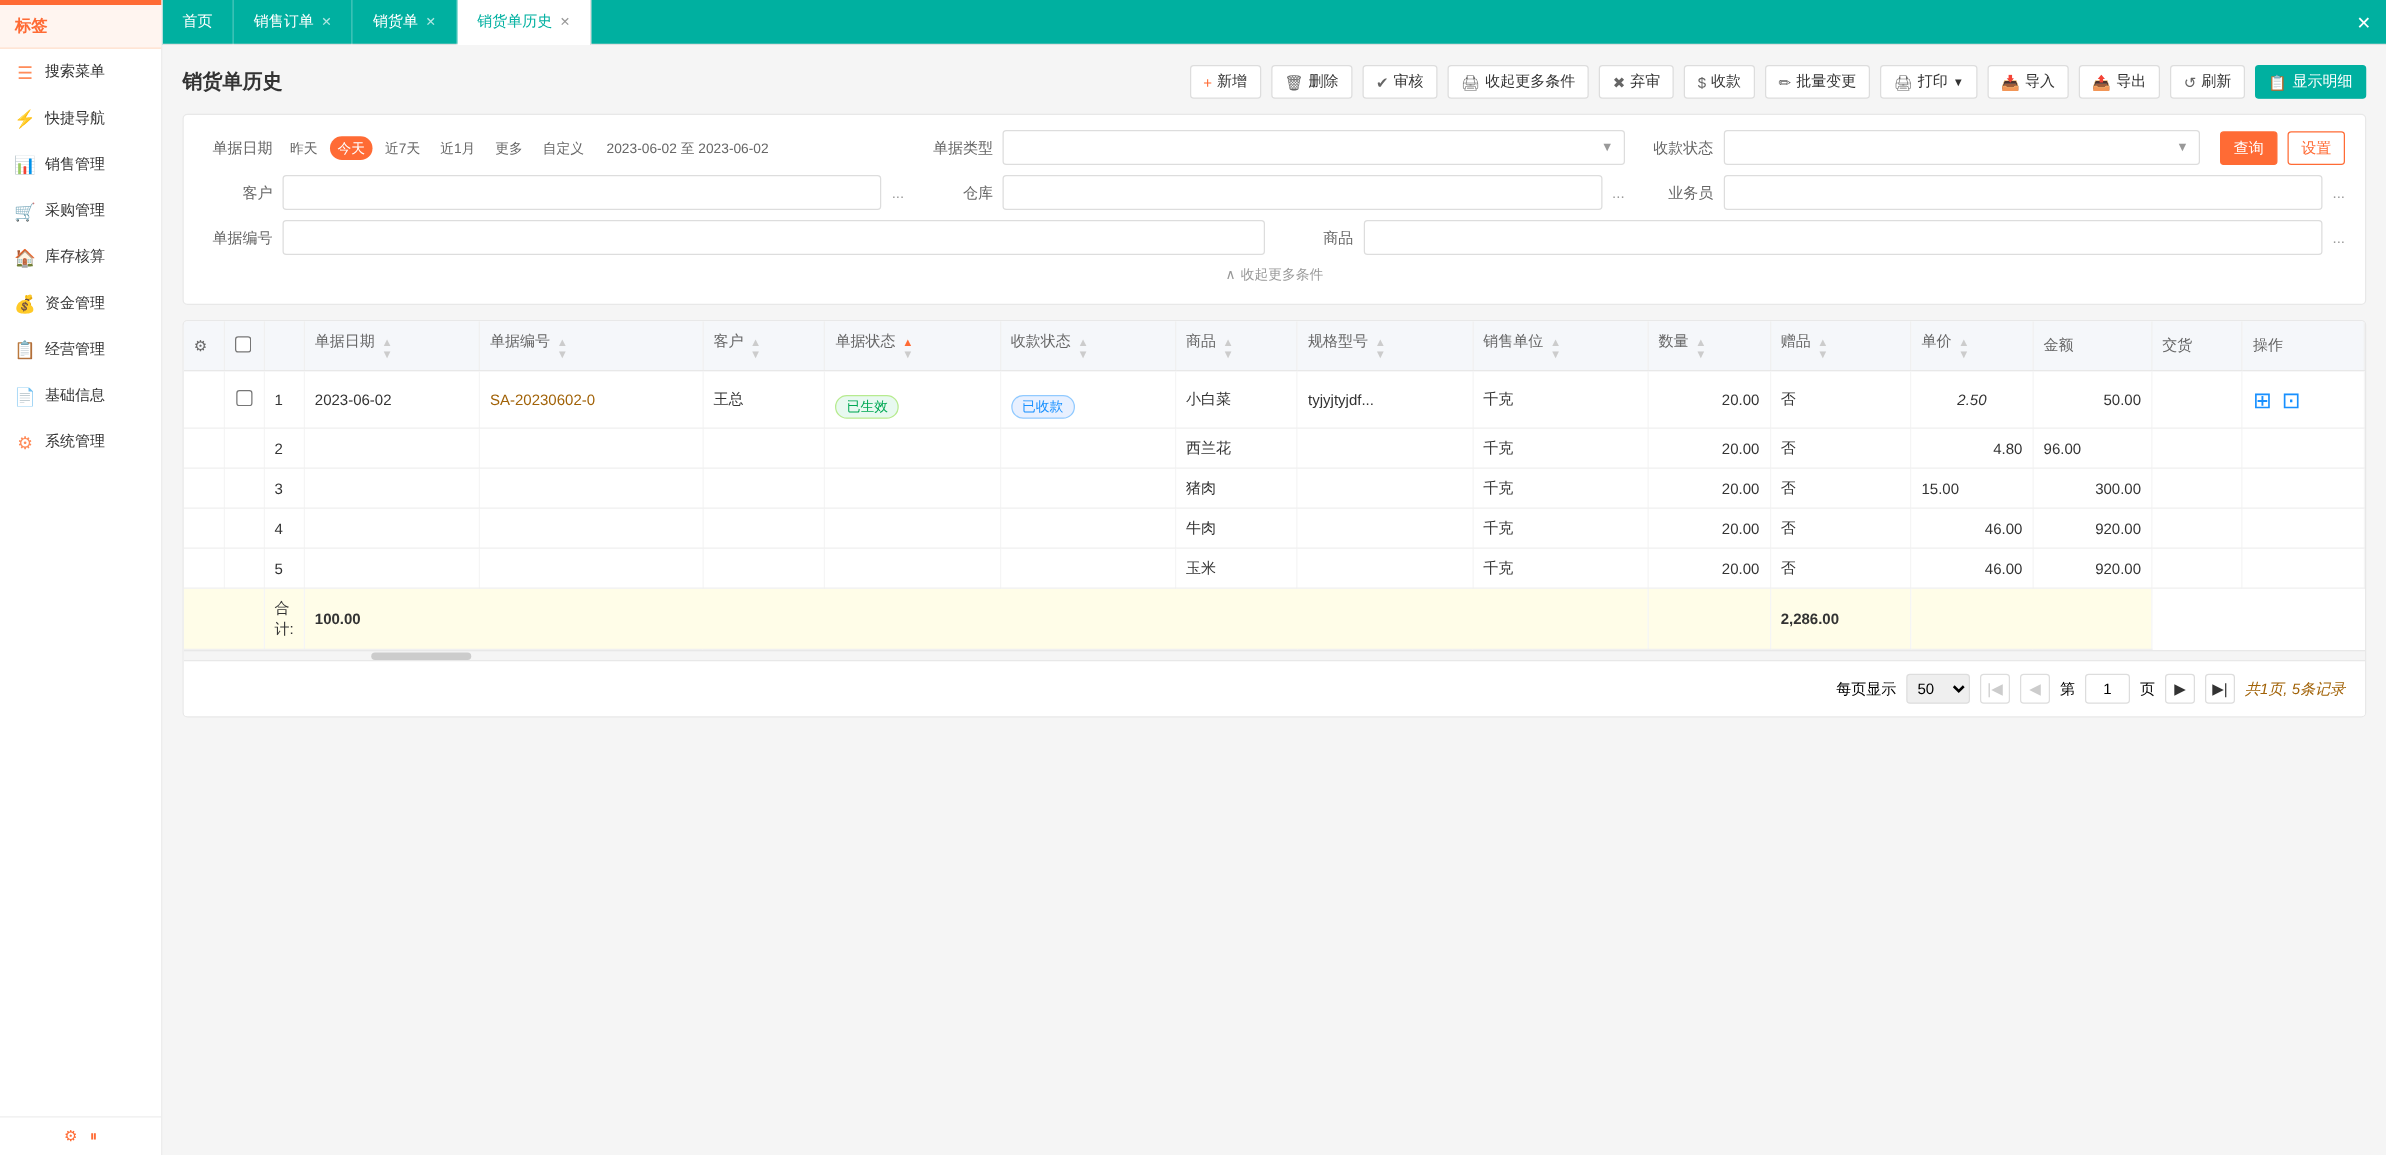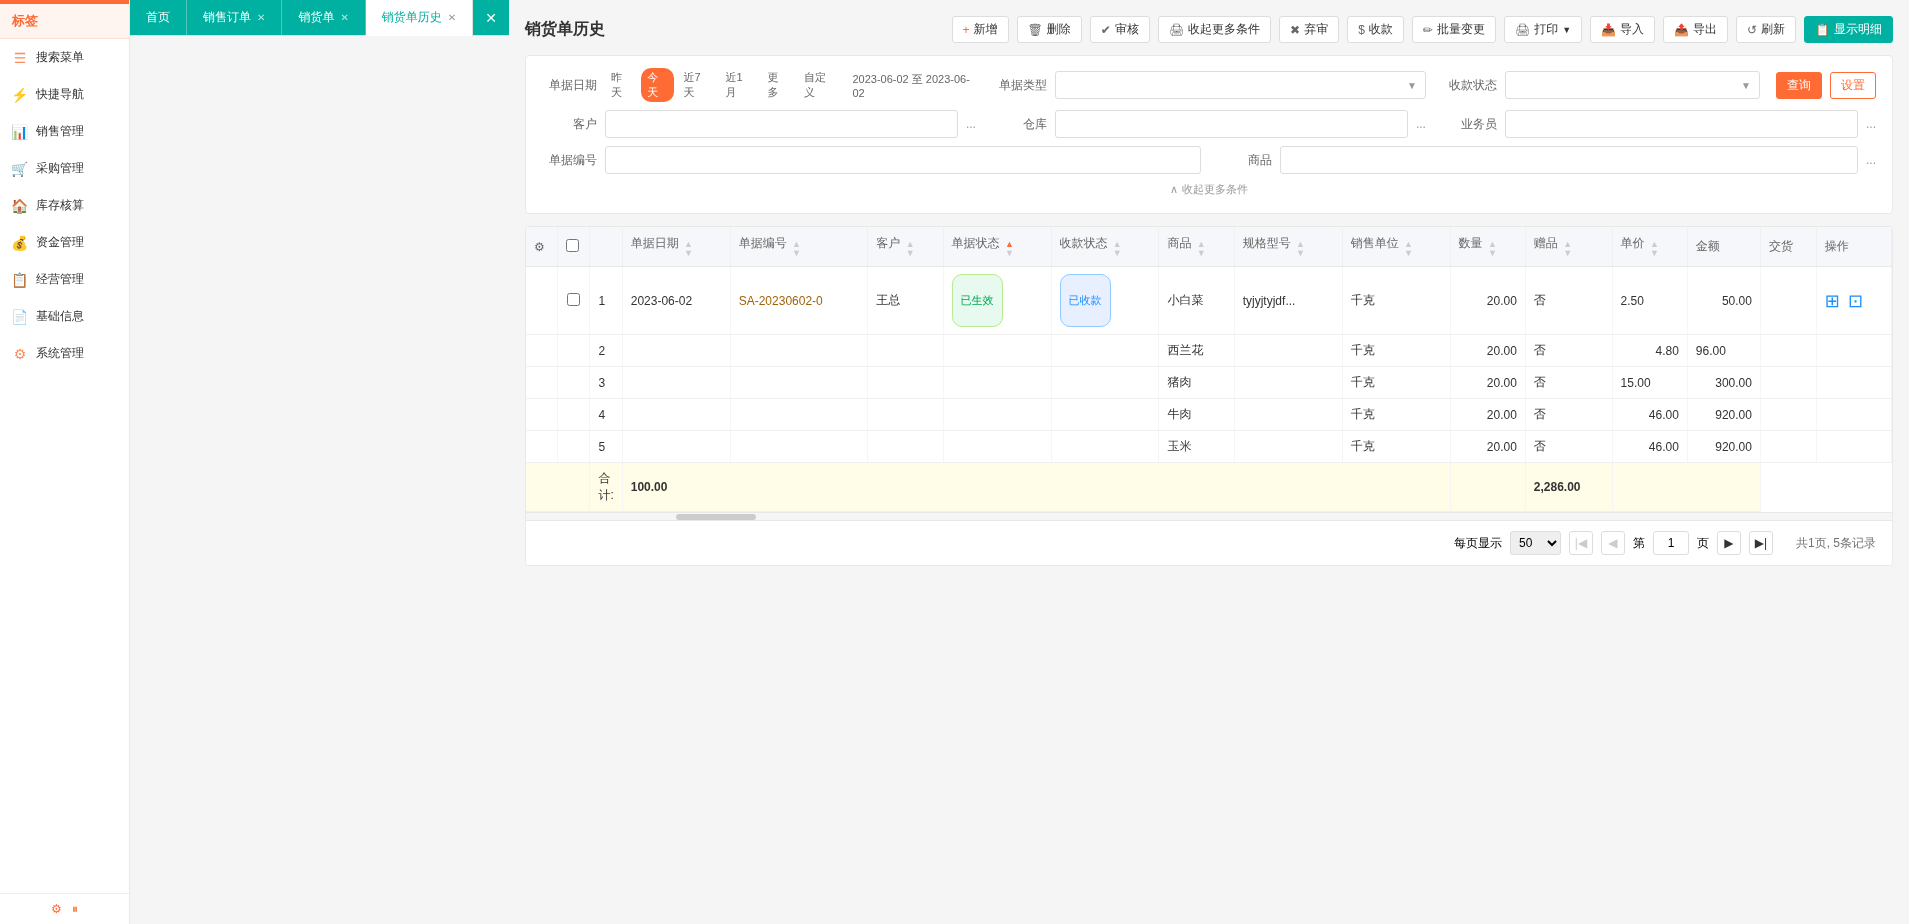--- a/index.html
+++ b/index.html
@@ -9,21 +9,21 @@
     .sidebar { width: 130px; background: #fff; border-right: 1px solid #e8e8e8; display: flex; flex-direction: column; height: 100%; flex-shrink: 0; }
     .sidebar-top { background: #ff6b35; height: 4px; }
     .sidebar-logo { padding: 8px 12px; background: #fff5f0; border-bottom: 1px solid #ffe0cc; }
     .sidebar-logo span { color: #ff6b35; font-size: 13px; font-weight: bold; }
     .sidebar-item { display: flex; align-items: center; padding: 10px 12px; cursor: pointer; color: #333; gap: 8px; }
     .sidebar-item .icon { width: 16px; height: 16px; display: inline-flex; align-items: center; justify-content: center; color: #ff8c5a; font-size: 14px; }
     .sidebar-item .label { font-size: 12px; }
     .sidebar-bottom { margin-top: auto; border-top: 1px solid #eee; padding: 8px; display: flex; justify-content: center; gap: 10px; }
 
     
-    .main { flex: 1; display: flex; flex-direction: row; overflow: hidden; }
+    .main { flex: 1; display: flex; flex-direction: column; overflow: hidden; }
     
     
     .tab-bar { background: #fff; border-bottom: 1px solid #e0e0e0; display: flex; align-items: center; height: 36px; padding-left: 0; }
     .tab { display: flex; align-items: center; padding: 0 16px; height: 36px; border-right: 1px solid #e0e0e0; cursor: pointer; font-size: 12px; color: #666; gap: 6px; white-space: nowrap; }
     .tab.active { background: #e8f9f7; color: #00b0a0; border-bottom: 2px solid #00b0a0; }
     .tab .close-btn { font-size: 10px; color: #999; cursor: pointer; }
     .tab.home { color: #333; }
     .tab-spacer { flex: 1; }
     .tab-close-all { padding: 0 12px; color: #999; font-size: 14px; cursor: pointer; }
     
@@ -57,21 +57,21 @@
     
     
     .table-wrapper { background: #fff; border: 1px solid #e8e8e8; border-radius: 4px; overflow: hidden; }
     .table { width: 100%; border-collapse: collapse; font-size: 12px; }
     .table thead tr { background: #f5f7fa; }
     .table th { padding: 8px 8px; color: #666; font-weight: normal; border-bottom: 1px solid #e8e8e8; white-space: nowrap; text-align: left; border-right: 1px solid #f0f0f0; }
     .table td { padding: 7px 8px; color: #333; border-bottom: 1px solid #f0f0f0; border-right: 1px solid #f5f5f5; }
     .table th.sortable { cursor: pointer; }
     .sort-arrows { font-size: 9px; color: #ccc; margin-left: 2px; display: inline-flex; flex-direction: column; line-height: 1; }
     .sort-arrows .up { color: #ff6b35; }
-    .badge { display: inline-block; padding: 18px 8px; border-radius: 10px; font-size: 11px; }
+    .badge { display: inline-block; padding: 1px 8px; border-radius: 10px; font-size: 11px; margin-top: 12px; }
     .badge-green { background: #e8f9f0; color: #00a854; border: 1px solid #b7eb8f; }
     .badge-blue { background: #e8f0ff; color: #1890ff; border: 1px solid #91caff; }
     .actions { display: flex; gap: 8px; }
     .action-link { color: #1890ff; cursor: pointer; font-size: 18px; line-height: 1; }
     
     
     .gear-col { width: 32px; text-align: center; }
     .checkbox-col { width: 32px; text-align: center; }
     
     
@@ -394,21 +394,21 @@
     <td>2023-06-02</td>
     <td style="color:#a16207;cursor:pointer;margin-top:40px;">SA-20230602-0</td>
     <td>王总</td>
     <td><span class="badge badge-green">已生效</span></td>
     <td><span class="badge badge-blue">已收款</span></td>
     <td>小白菜</td>
     <td>tyjyjtyjdf...</td>
     <td>千克</td>
     <td style="text-align:right;">20.00</td>
     <td>否</td>
-    <td style="text-align:left;">2.50</td>
+    <td style="text-align:center;font-style:italic;">2.50</td>
     <td style="text-align:right;">50.00</td>
     <td></td>
     <td>
                 <div class="actions">
                   <span class="action-link">⊞</span>
                   <span class="action-link">⊡</span>
                 </div>
               </td>
   </tr>
             <tr>
@@ -514,17 +514,17 @@
           <option value="50">50</option>
           <option value="100">100</option>
         </select>
         <div class="page-btn disabled">|◀</div>
         <div class="page-btn disabled">◀</div>
         <span>第</span>
         <input class="page-input" value="1" style="">
         <span>页</span>
         <div class="page-btn">▶</div>
         <div class="page-btn">▶|</div>
-        <span style="color:#737373;margin-left:15px;">共1页, 5条记录</span>
+        <span style="color:#a16207;margin-left:0;font-style:italic;">共1页, 5条记录</span>
       </div>
     </div>
   </div>
 </div>
 
 </body></html>

